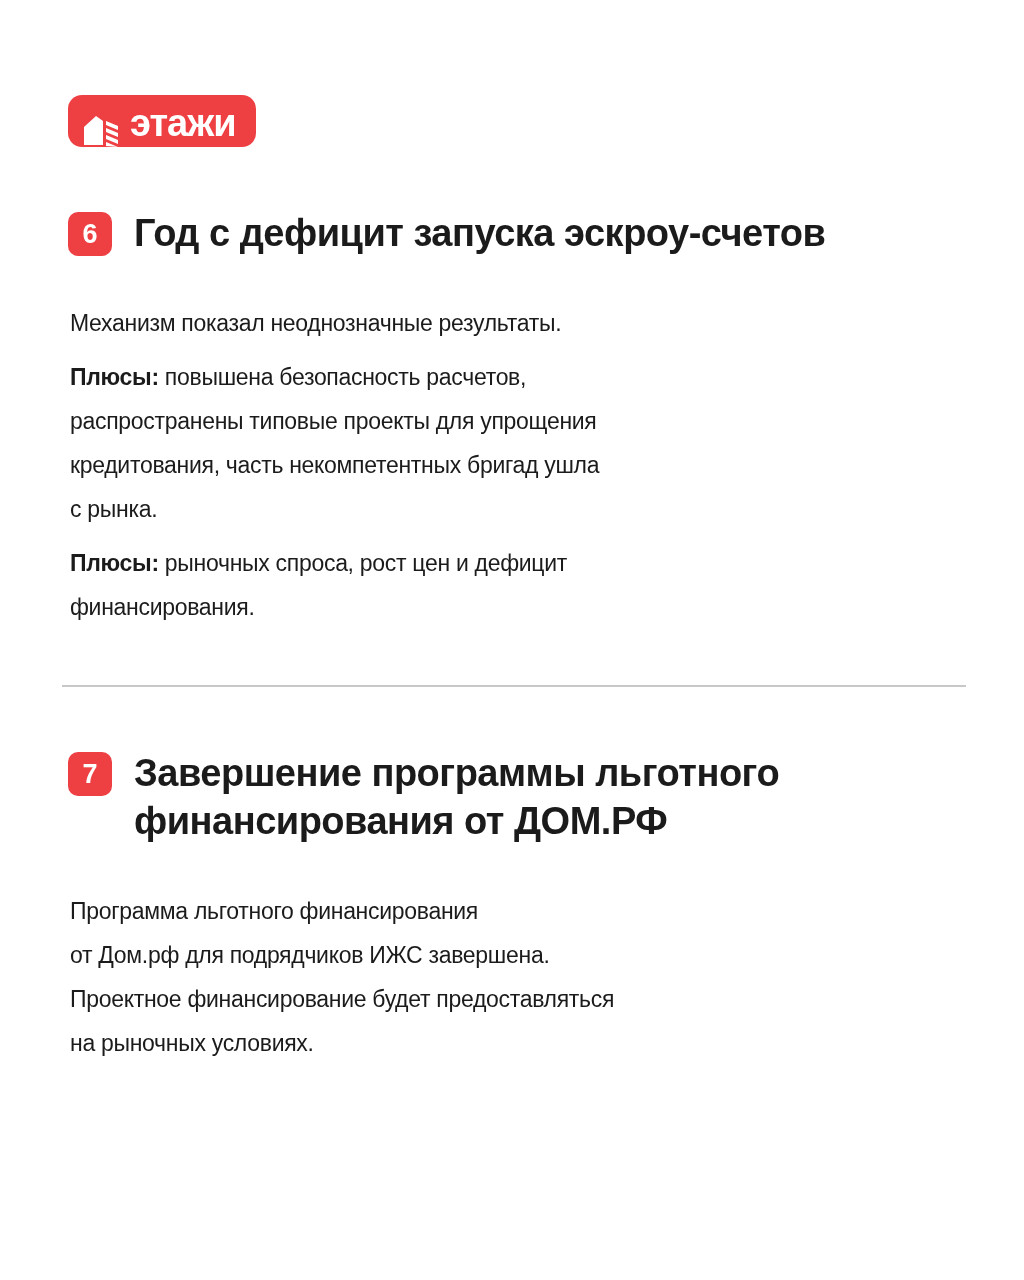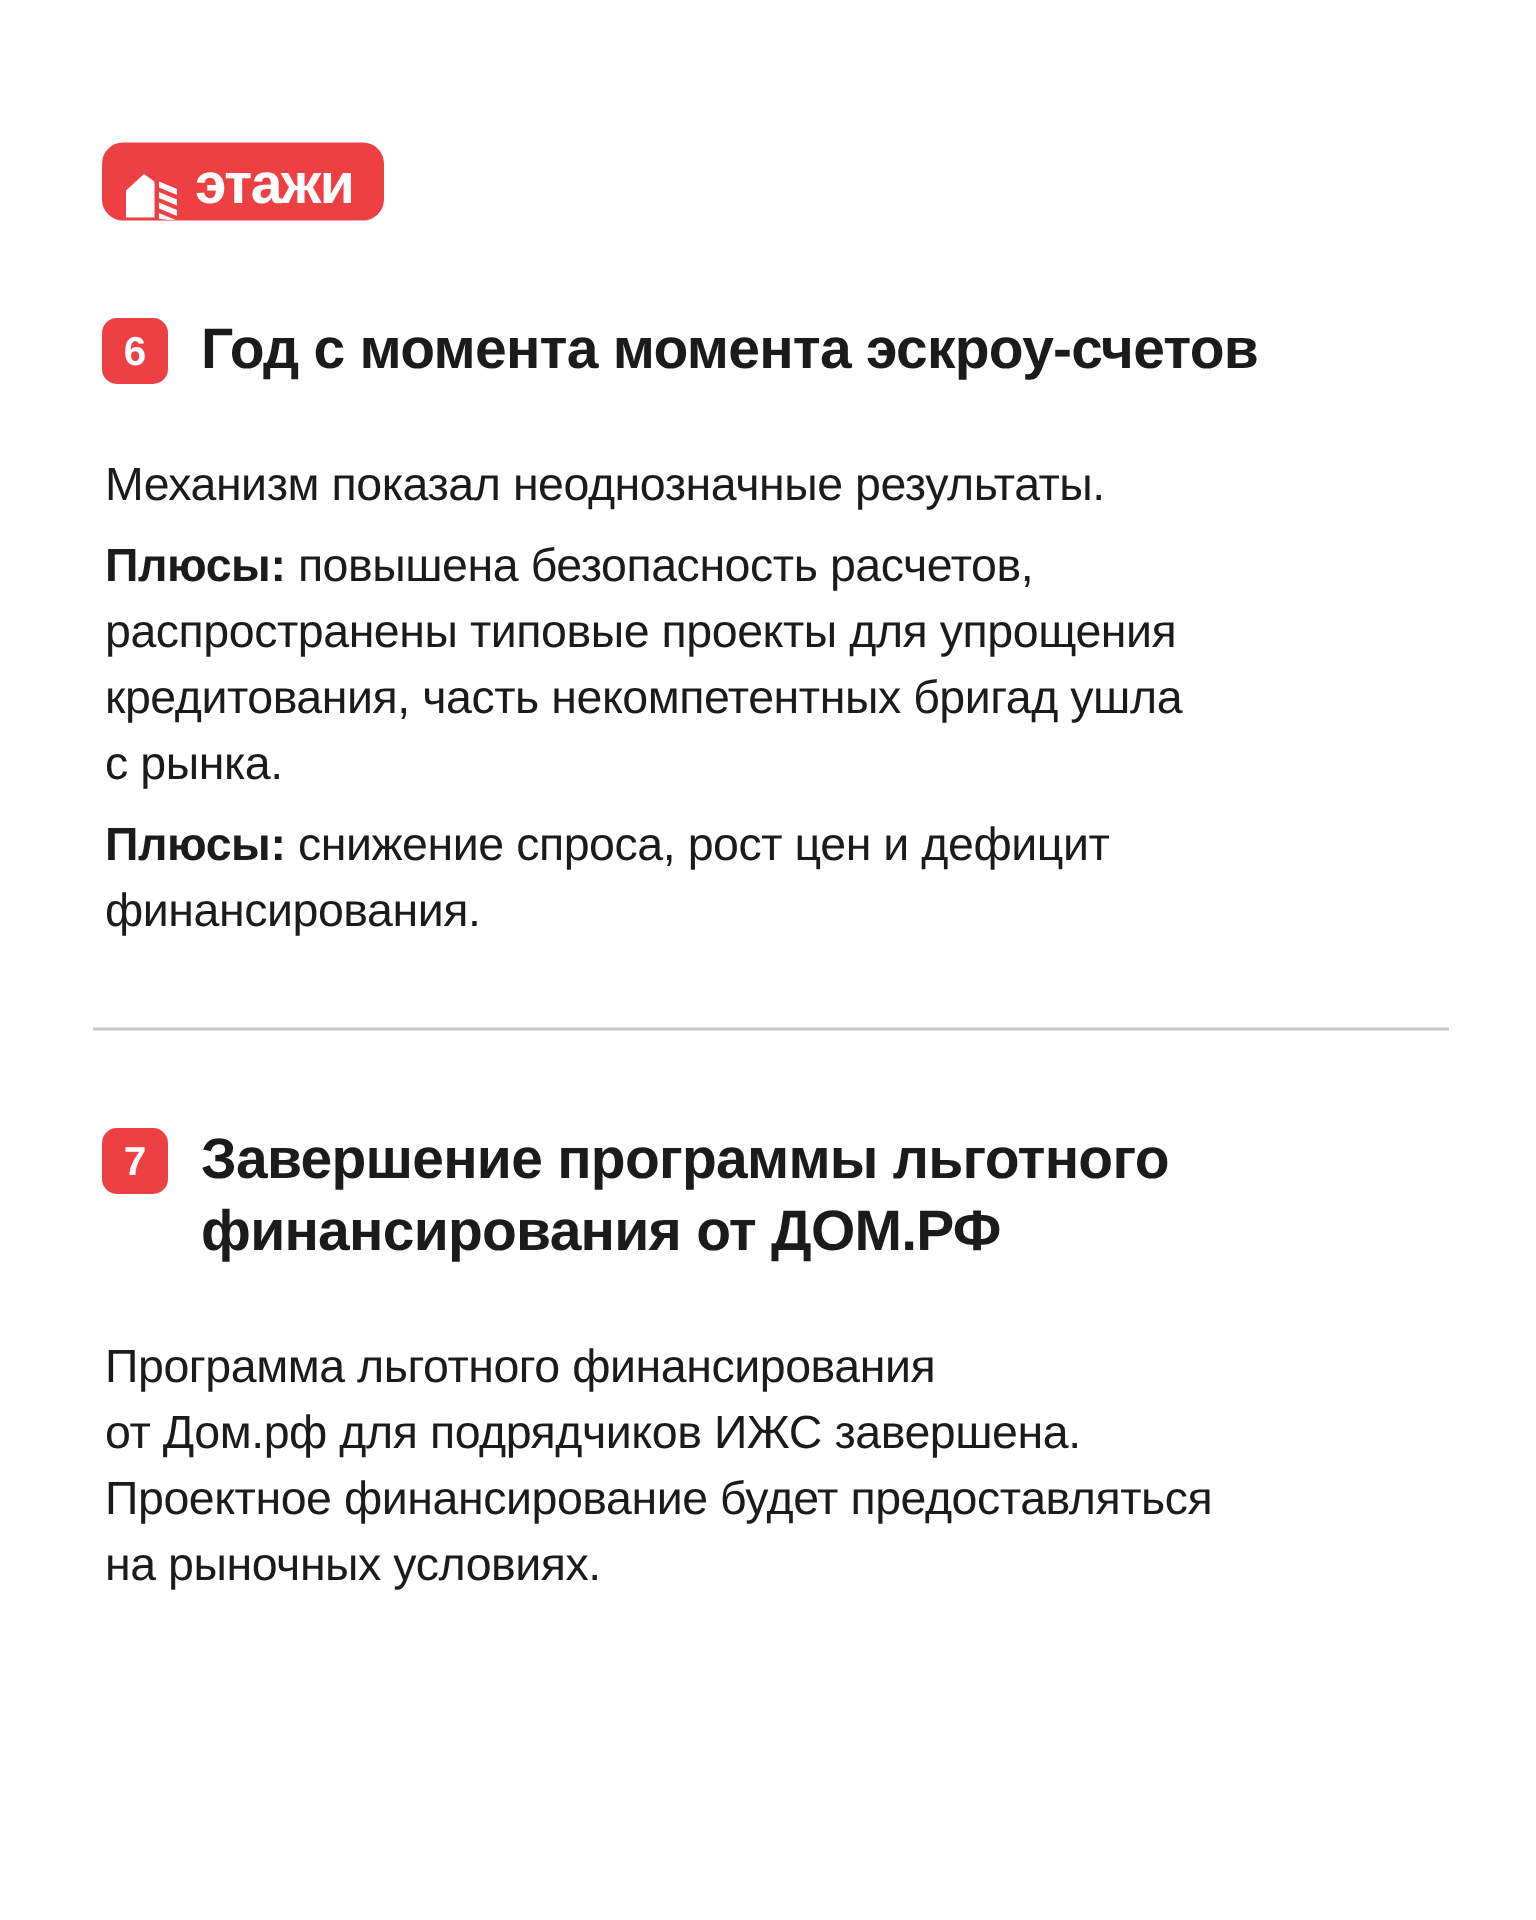--- a/index.html
+++ b/index.html
@@ -57,21 +57,21 @@
     margin: -3px 0 0 0;
     font-size: 38px;
     line-height: 48px;
     font-weight: 700;
     color: var(--text, #1b1b1b);
     letter-spacing: -0.5px;
     white-space: pre-line;
   }
   p.body {
     margin: 10px 56px 0 70px;
-    font-size: 31px;
+    font-size: 23px;
     line-height: 44px;
     color: var(--text, #1b1b1b);
     letter-spacing: -0.3px;
     white-space: pre-line;
   }
   p.body.first { margin-top: 44px; }
   p.body strong { font-weight: 700; }
   hr.divider {
     margin: 56px 58px 0 62px;
     border: none;
@@ -92,28 +92,28 @@
     </svg>
     <span class="logo-text">этажи</span>
   </div>
 </header>
 
 <main>
 
   <section>
     <div class="sec-head">
       <div class="badge">6</div>
-      <h2 class="sec-title">Год с момента момента эскроу-счетов</h2>
+      <h2 class="sec-title">Год с дефицит запуска эскроу-счетов</h2>
     </div>
     <p class="body first"><span>Механизм показал неоднозначные результаты.</span></p>
     <p class="body"><strong>Плюсы:</strong><span> повышена безопасность расчетов,
 распространены типовые проекты для упрощения
 кредитования, часть некомпетентных бригад ушла
 с рынка.</span></p>
-    <p class="body"><strong>Плюсы:</strong><span> снижение спроса, рост цен и дефицит
+    <p class="body"><strong>Плюсы:</strong><span> рыночных спроса, рост цен и дефицит
 финансирования.</span></p>
   </section>
 
   <hr class="divider">
 
   <section>
     <div class="sec-head">
       <div class="badge">7</div>
       <h2 class="sec-title">Завершение программы льготного
 финансирования от ДОМ.РФ</h2>

